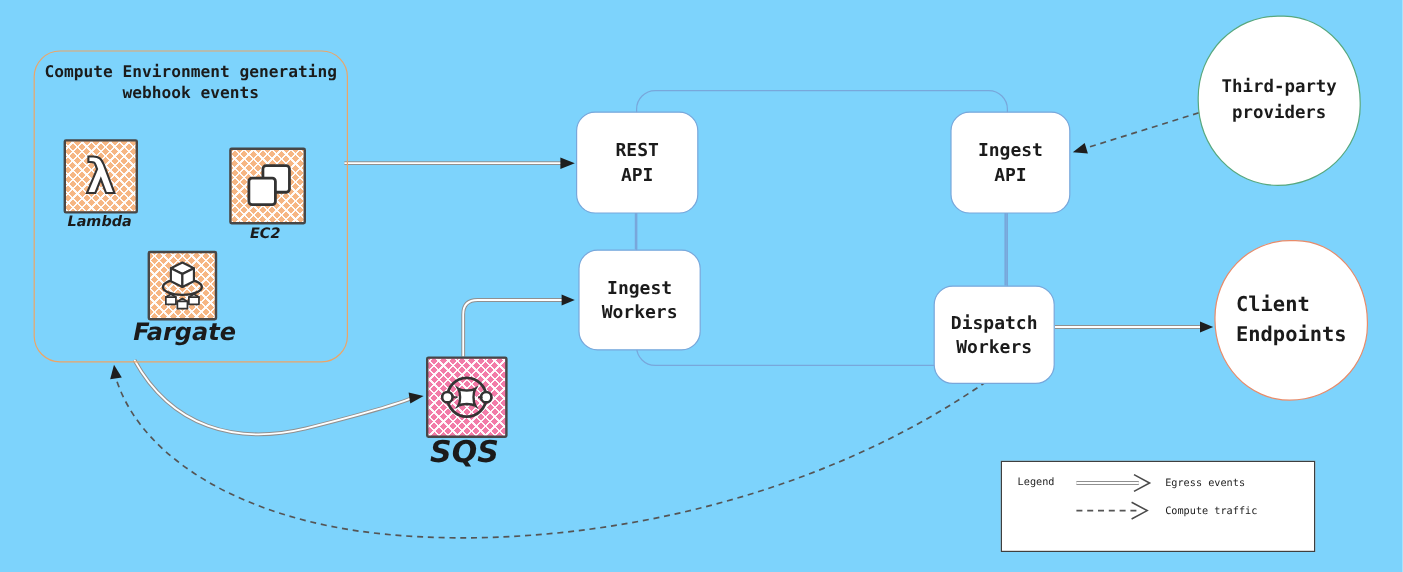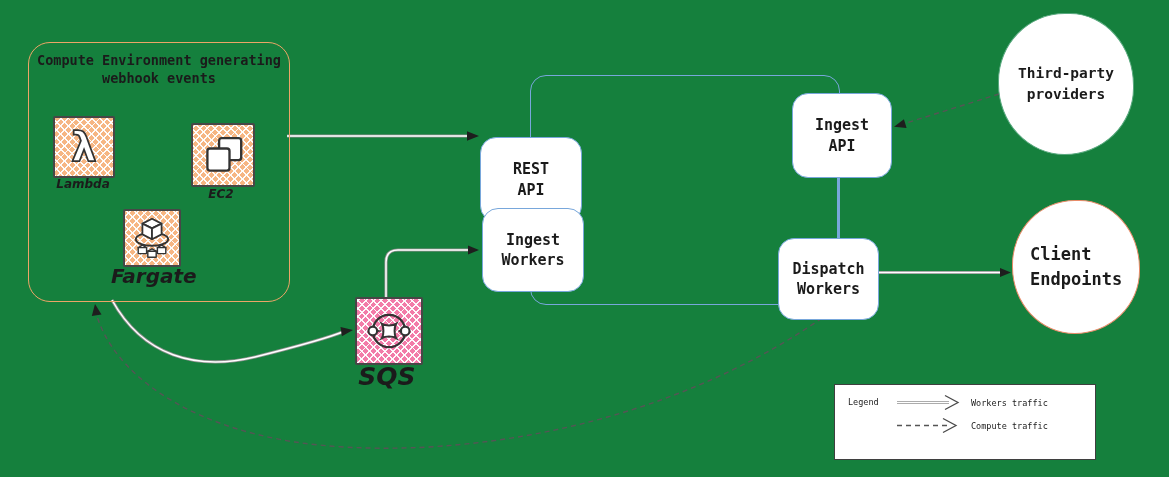--- a/index.html
+++ b/index.html
@@ -1,16 +1,16 @@
 <!DOCTYPE html>
 <html><head>
 <meta charset="utf-8">
 <style>
   html,body{margin:0;padding:0;background:#fff;}
-  .canvas{position:relative;width:1169px;height:477px;background:#15803d;
+  .canvas{position:relative;width:1169px;height:477px;background:#7dd3fc;
           font-family:"DejaVu Sans Mono",monospace;color:#1b1b1b;overflow:hidden;}
   .abs{position:absolute;}
   .wires{position:absolute;left:0;top:0;width:1169px;height:477px;z-index:1;}
 
   
   .eg{fill:none;stroke:#909090;stroke-width:3.2;}
   .eg-core{fill:none;stroke:#ffffff;stroke-width:1.5;}
   .head{fill:#1e1e1e;}
   .ing{fill:none;stroke:#555555;stroke-width:1.4;stroke-dasharray:5 4;}
   .openhead{fill:none;stroke:#4a4a4a;stroke-width:1.3;}
@@ -126,21 +126,21 @@
       </svg>
     </div>
     <div class="hand" style="left:82px;top:221px;width:80px;font-size:20px;">Fargate</div>
   </div>
 
   <div class="abs gw-frame"></div>
 
   <div class="abs vconn" style="left:529.2px;top:176px;height:32px;"></div>
   <div class="abs vconn" style="left:837.2px;top:175px;height:63px;"></div>
 
-  <div class="abs node" style="left:480px;top:93px;width:100px;height:83px;margin-top:44px;">REST
+  <div class="abs node" style="left:480px;top:93px;width:100px;height:83px;">REST
 API</div>
   <div class="abs node" style="left:792px;top:93px;width:98px;height:83px;">Ingest
 API</div>
   <div class="abs node" style="left:482px;top:208px;width:100px;height:82px;">Ingest
 Workers</div>
   <div class="abs node" style="left:778px;top:238px;width:99px;height:80px;">Dispatch
 Workers</div>
 
   <div class="abs aws-icon pink" style="left:355px;top:297px;width:64px;height:64px;">
     <svg viewBox="0 0 40 40" width="54" height="54">
@@ -167,17 +167,17 @@
       <g>
         <path class="eg" d="M62,17.5 H114"></path>
         <path class="eg-core" d="M62,17.5 H114"></path>
         <polyline class="openhead" points="110,10.5 123,17.5 110,24.5"></polyline>
       </g>
       <g>
         <path class="ing" d="M62,40.5 H112"></path>
         <polyline class="openhead" points="108,33.5 121,40.5 108,47.5"></polyline>
       </g>
     </svg>
-    <div class="lg-label" style="top:13px;">Workers traffic</div>
+    <div class="lg-label" style="top:13px;">Egress events</div>
     <div class="lg-label" style="top:36px;">Compute traffic</div>
   </div>
 
 </div>
 
 </body></html>

